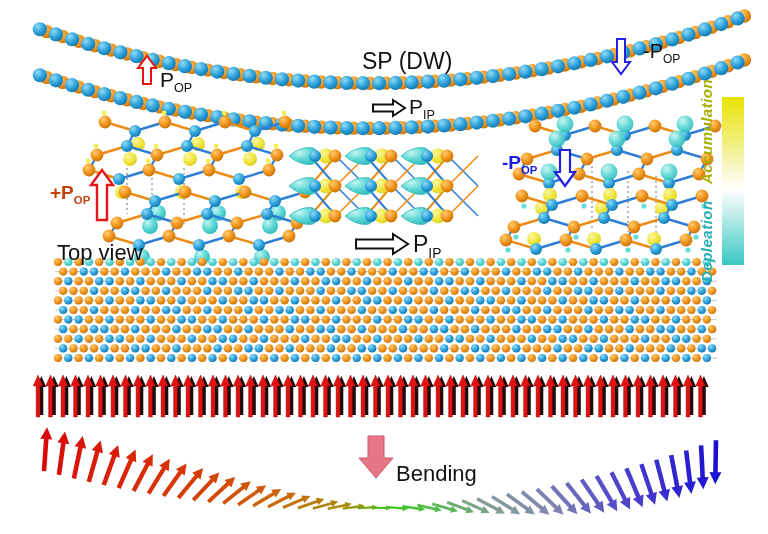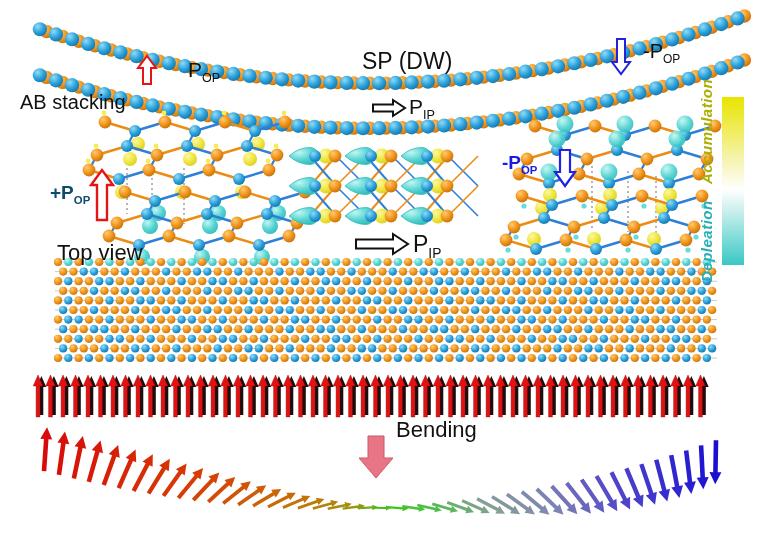--- a/index.html
+++ b/index.html
@@ -2,21 +2,21 @@
 <html><head>
 <meta charset="utf-8">
 <style>
   html,body{margin:0;padding:0;background:#fff;}
   #figure{position:relative;width:768px;height:534px;background:#ffffff;overflow:hidden;
           font-family:"Liberation Sans",sans-serif;}
   #scene{position:absolute;left:0;top:0;}
   .lbl{position:absolute;color:#111;white-space:nowrap;line-height:1;z-index:3;}
   .lbl sub{font-size:60%;}
   .bold{font-weight:normal;}
-  .red{color:#0c4a6e;}
+  .red{color:#c2410c;}
   .blue{color:#1c1ce0;}
   .s23{font-size:23px;}
   .s21{font-size:21px;}
   .s20{font-size:20px;}
   .s19{font-size:19px;}
   .s18{font-size:22px;}
   .sb600{font-weight:600;}
   .vlabel{position:absolute;writing-mode:vertical-rl;transform:rotate(180deg);
           font-style:italic;font-weight:bold;font-size:15px;letter-spacing:0.5px;z-index:3;}
   #colorbar{position:absolute;left:722px;top:97px;width:22px;height:168px;z-index:2;
@@ -1595,37 +1595,36 @@
         <path d="M 373,104.5 L 393,104.5 L 393,100 L 405,108
            L 393,116 L 393,111.5 L 373,111.5 Z" fill="#fff" stroke="#111" stroke-width="2"></path>
         <path d="M 356,239.5 L 393,239.5 L 393,234 L 408,244
            L 393,254 L 393,248.5 L 356,248.5 Z" fill="#fff" stroke="#111" stroke-width="2"></path>
       </g>
       <g>
         <path d="M 368,436 L 384,436 L 384,458 L 393,458 L 376,478 L 359,458 L 368,458 Z" fill="#E87585" stroke="#C75B6B" stroke-width="1"></path>
       </g>
     </svg>
 
-  <div class="lbl s21" style="left:160px;top:59px;margin-left:28px;"><span>P</span><sub>OP</sub></div>
+  <div class="lbl s21" style="left:160px;top:69px;"><span>P</span><sub>OP</sub></div>
 
   <div class="lbl s23 bold" style="left:362px;top:50px;"><span>SP (DW)</span></div>
 
   <div class="lbl s21" style="left:409px;top:96px;"><span>P</span><sub>IP</sub></div>
 
   <div class="lbl s20" style="left:643px;top:41px;"><span>-P</span><sub>OP</sub></div>
 
-  <div class="lbl s20 bold" style="left:20px;top:92px;"><span>AB stacking</span></div>
 
 
   <div class="lbl s19 sb600 red" style="left:50px;top:183px;"><span>+P</span><sub>OP</sub></div>
 
   <div class="lbl s19 sb600 blue" style="left:502px;top:153px;"><span>-P</span><sub>OP</sub></div>
 
   <div class="lbl s23" style="left:413px;top:233px;"><span>P</span><sub>IP</sub></div>
 
   <div class="lbl s18" style="left:57px;top:242px;"><span>Top view</span></div>
 
-  <div class="lbl s18 bold" style="left:396px;top:419px;"><span>Bending</span></div>
+  <div class="lbl s18 bold" style="left:396px;top:463px;"><span>Bending</span></div>
 
   <div id="colorbar"></div>
   <div class="vlabel" style="left:698px;top:84px;height:100px;color:#A9AE00;"><span>Accumulation</span></div>
   <div class="vlabel" style="left:698px;top:202px;height:80px;color:#28AEB4;"><span>Depleation</span></div>
 </div>
 
 </body></html>

